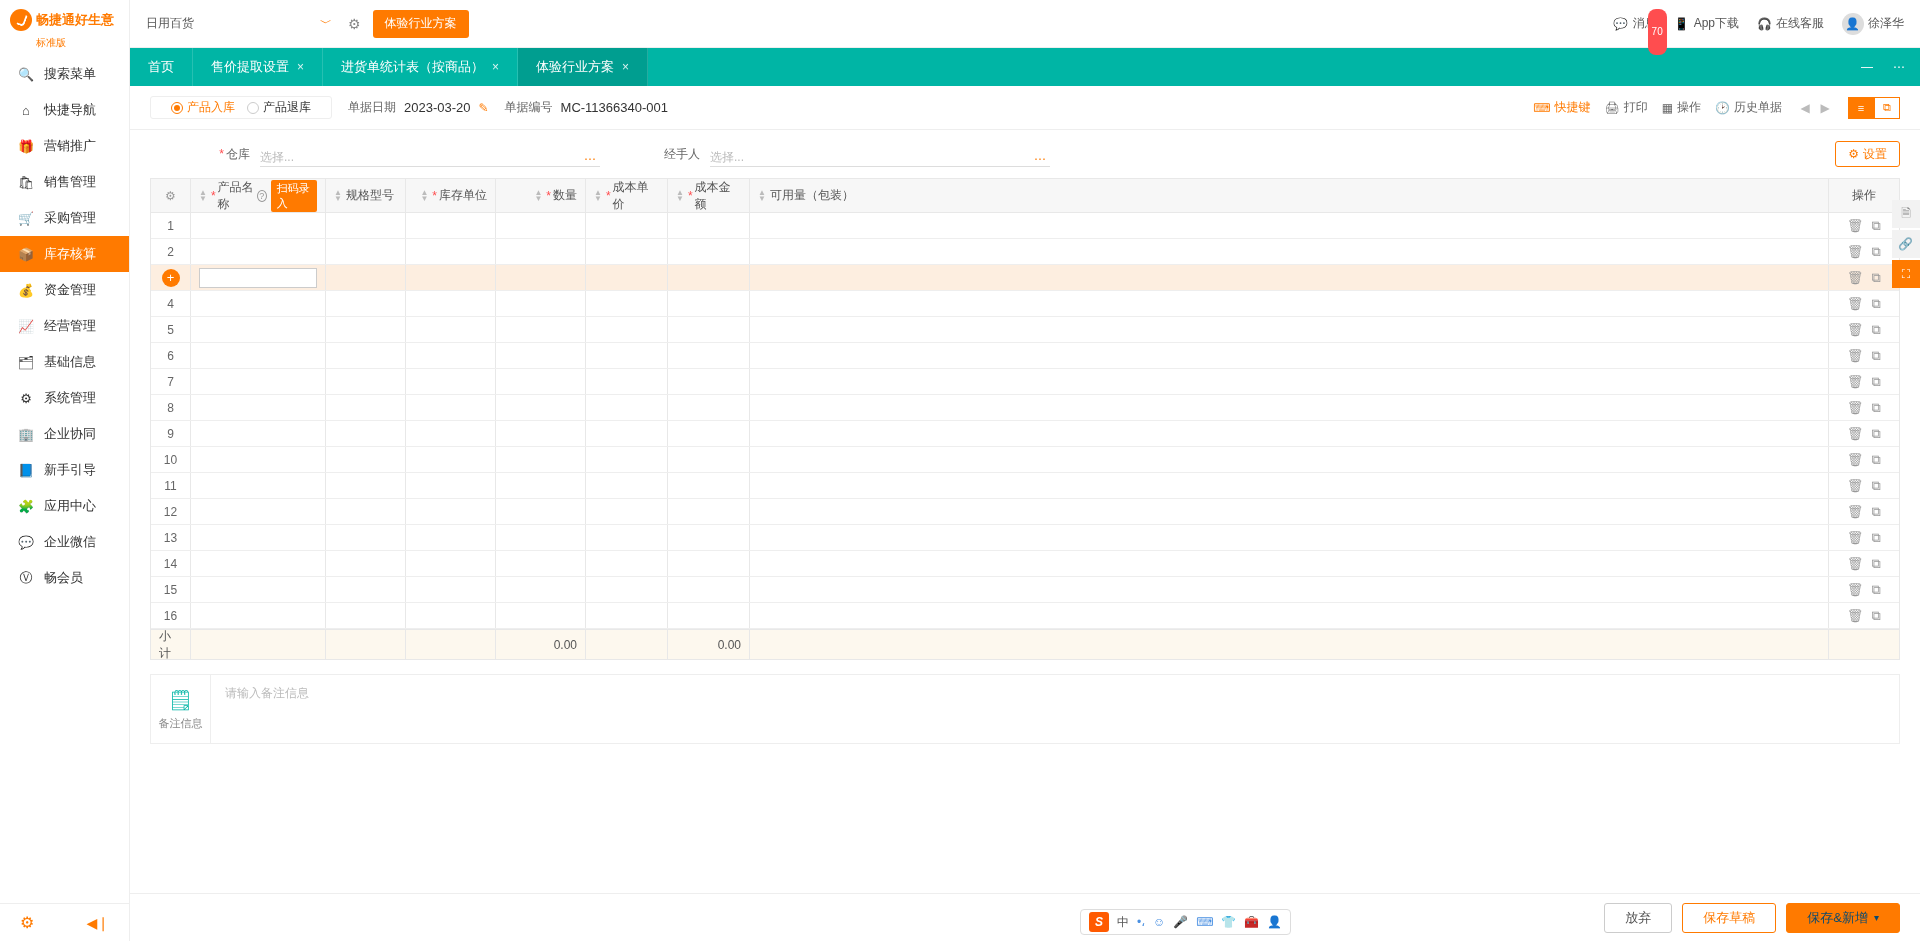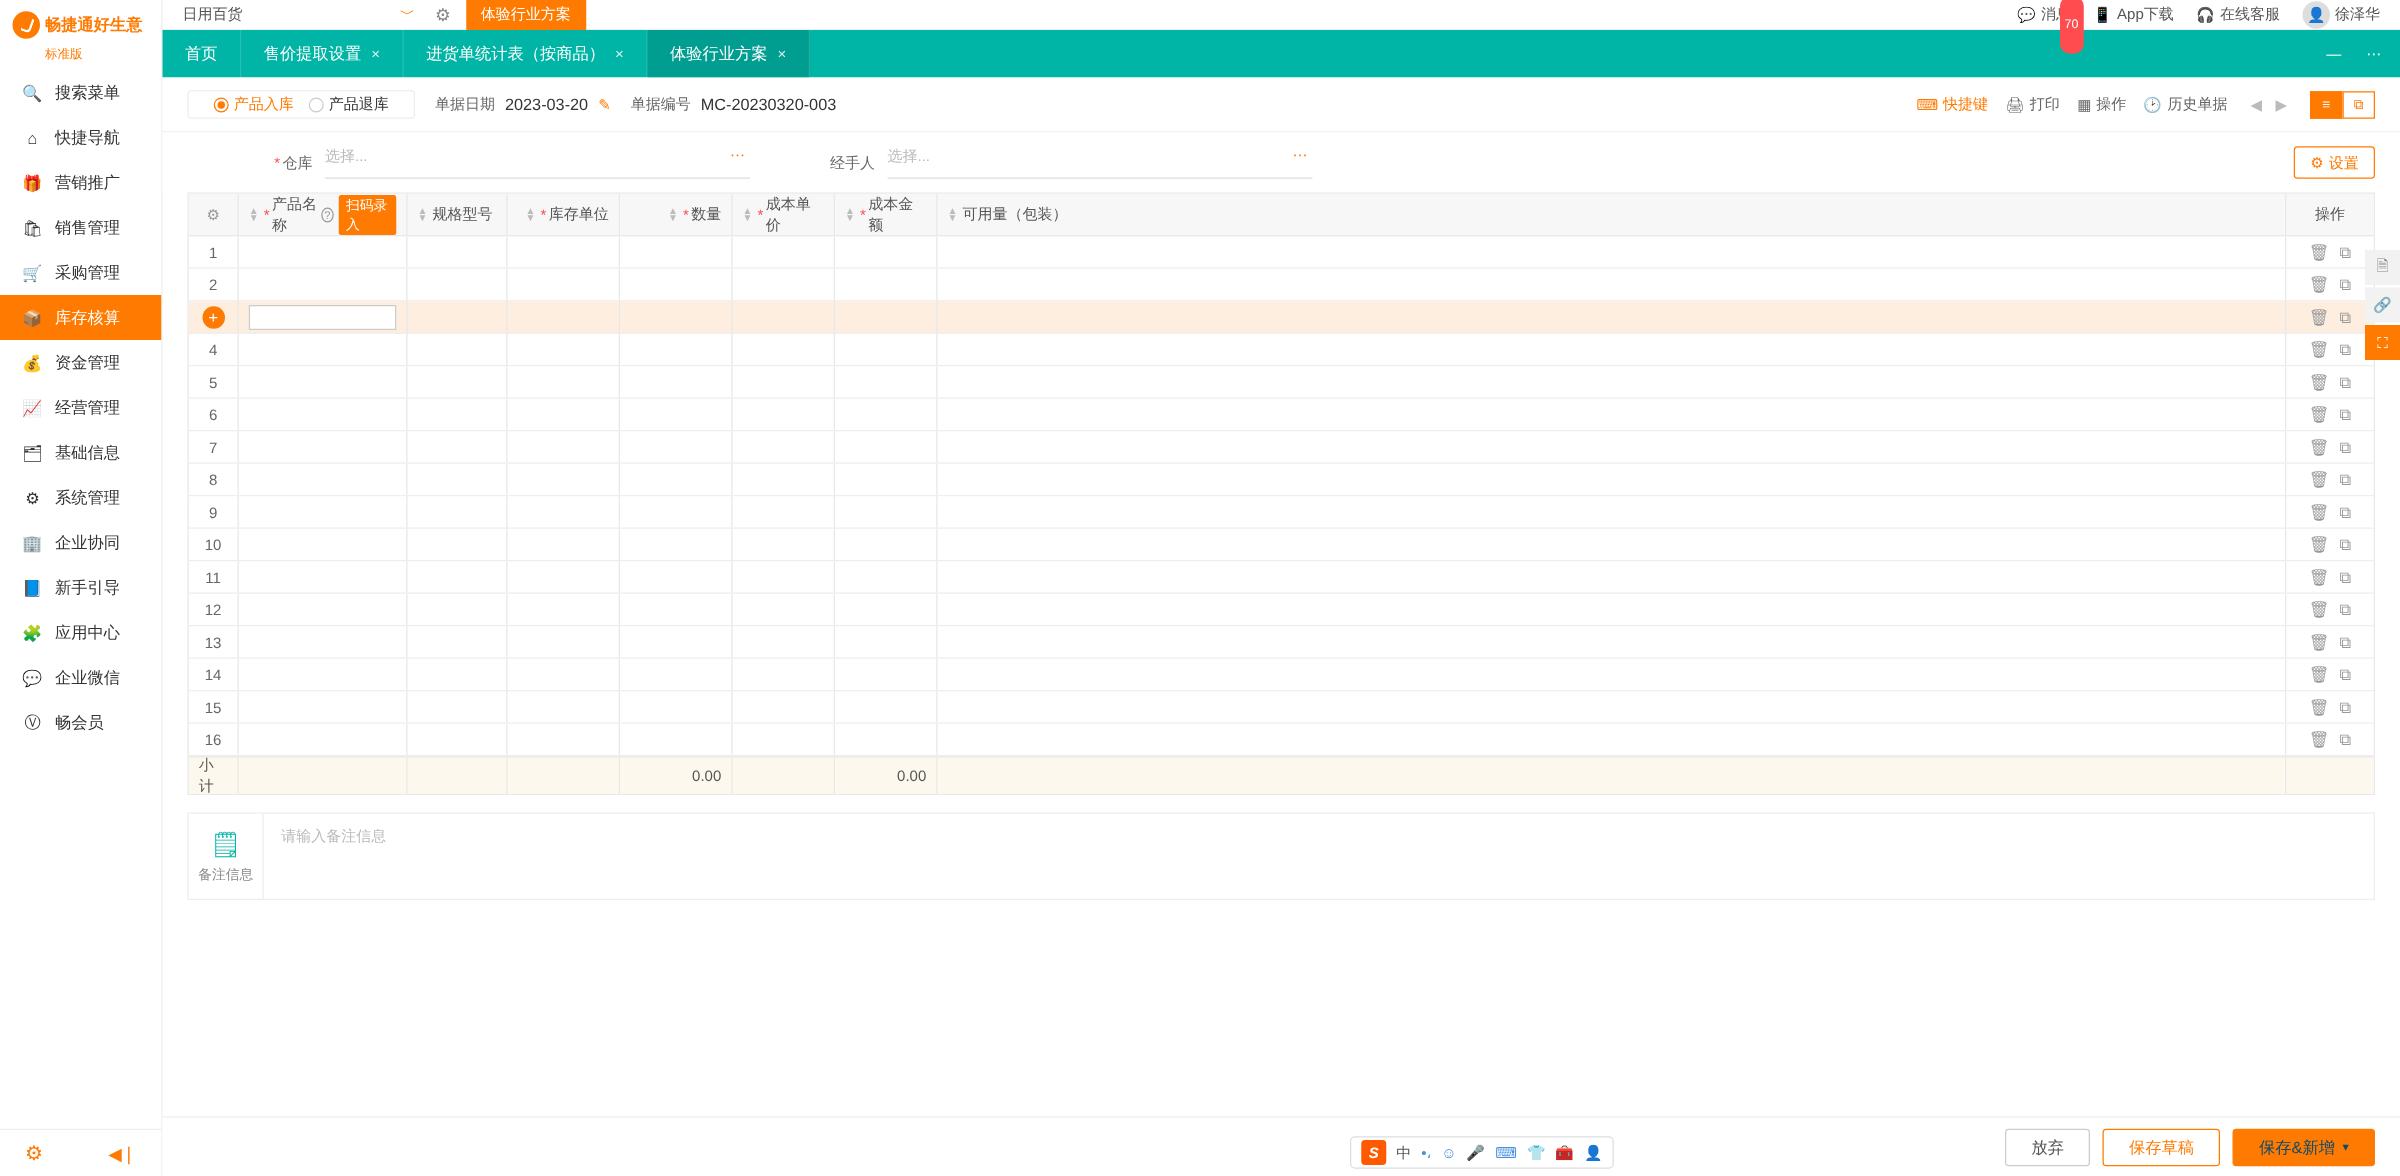--- a/index.html
+++ b/index.html
@@ -18,21 +18,21 @@
 .nav-item.active { background: #ff7a00; color: #fff; }
 .nav-icon { width: 16px; height: 16px; display: inline-flex; align-items: center; justify-content: center; }
 .sidebar-footer { height: 38px; display: flex; align-items: center; justify-content: space-between; padding: 0 20px; border-top: 1px solid #eee; }
 .gear-orange { color: #ff7a00; font-size: 16px; }
 .collapse-icon { color: #ff7a00; font-size: 14px; }
 
 
 .main { flex: 1; display: flex; flex-direction: column; min-width: 0; }
 
 
-.top-header { height: 24px; display: flex; align-items: center; padding: 0 16px; border-bottom: 1px solid #eee; gap: 12px; }
+.top-header { height: 48px; display: flex; align-items: center; padding: 0 16px; border-bottom: 1px solid #eee; gap: 12px; }
 .biz-select { width: 190px; height: 26px; display: flex; align-items: center; color: #555; position: relative; }
 .biz-select .chev { position: absolute; right: 4px; color: #ff7a00; }
 .top-gear { color: #888; font-size: 14px; }
 .exp-btn { background: #ff7a00; color: #fff; border: none; height: 28px; padding: 0 12px; border-radius: 3px; font-size: 12px; cursor: pointer; }
 .top-spacer { flex: 1; }
 .top-right { display: flex; align-items: center; gap: 18px; color: #555; }
 .top-right-item { display: flex; align-items: center; gap: 4px; cursor: pointer; font-size: 12px; position: relative; }
 .badge { position: absolute; top: -6px; right: -10px; background: #ff4d4f; color: #fff; font-size: 10px; border-radius: 8px; padding: 16px 4px; line-height: 14px; }
 .avatar { width: 22px; height: 22px; border-radius: 50%; background: #ddd; display: inline-flex; align-items: center; justify-content: center; color: #999; }
 
@@ -66,21 +66,21 @@
 .view-toggle { display: flex; align-items: center; }
 .view-btn { width: 26px; height: 22px; border: 1px solid #ff7a00; display: flex; align-items: center; justify-content: center; cursor: pointer; font-size: 11px; }
 .view-btn.active { background: #ff7a00; color: #fff; }
 .view-btn.inactive { color: #ff7a00; background: #fff; }
 
 
 .filter-row { height: 48px; display: flex; align-items: center; padding: 0 20px 0 60px; gap: 40px; background: #fff; }
 .filter-field { display: flex; align-items: center; gap: 10px; }
 .filter-label { color: #666; font-size: 12px; width: 60px; text-align: right; }
 .req-star { color: #ff4d4f; margin-right: 2px; }
-.filter-input { width: 340px; height: 26px; border: none; border-bottom: 1px solid #ddd; display: flex; align-items: flex-start; color: #bbb; position: relative; }
+.filter-input { width: 340px; height: 26px; border: none; border-bottom: 1px solid #ddd; display: flex; align-items: flex-end; color: #bbb; position: relative; }
 .filter-input .ellipsis { position: absolute; right: 4px; color: #ff7a00; cursor: pointer; }
 .filter-spacer { flex: 1; }
 .settings-btn { border: 1px solid #ff7a00; color: #ff7a00; background: #fff; height: 26px; padding: 0 12px; border-radius: 3px; display: flex; align-items: center; gap: 4px; cursor: pointer; font-size: 12px; }
 
 
 .table-wrap { margin: 0 20px; border: 1px solid #e8e8e8; }
 .thead { display: flex; background: #f7f7f7; height: 34px; border-bottom: 1px solid #e8e8e8; }
 .th, .td { border-right: 1px solid #e8e8e8; display: flex; align-items: center; padding: 0 8px; font-size: 12px; color: #555; position: relative; }
 .th .sort { font-size: 8px; color: #bbb; display: flex; flex-direction: column; line-height: 6px; margin-right: 4px; }
 .th .star { color: #ff4d4f; margin-right: 2px; }
@@ -281,21 +281,21 @@
           <span>产品退库</span>
         </div>
       </div>
       <div class="meta-item">
         <span class="meta-label">单据日期</span>
         <span class="meta-value">2023-03-20</span>
         <span class="pencil">✎</span>
       </div>
       <div class="meta-item">
         <span class="meta-label">单据编号</span>
-        <span class="meta-value">MC-20230320-003</span>
+        <span class="meta-value">MC-11366340-001</span>
       </div>
       <div class="toolbar-spacer"></div>
       <div class="tb-actions">
         <div class="tb-link orange">
           <span>⌨</span>
           <span>快捷键</span>
         </div>
         <div class="tb-link">
           <span>🖨</span>
           <span>打印</span>

